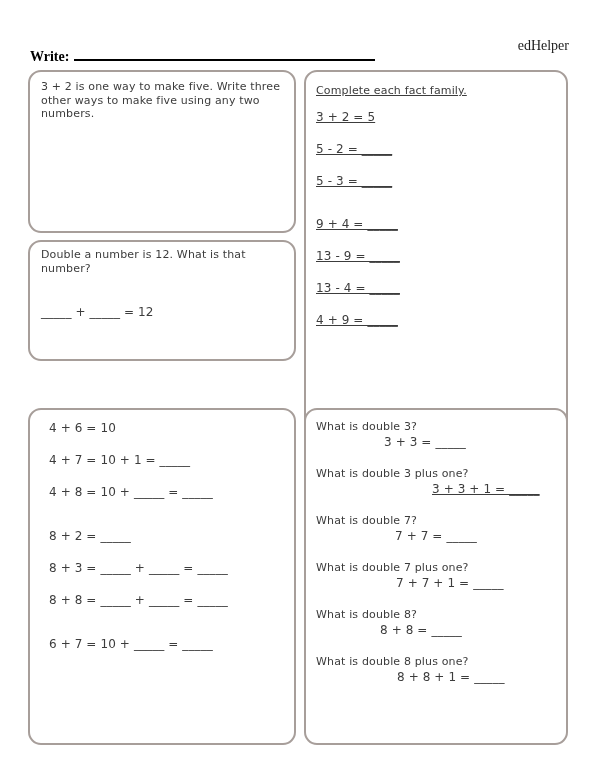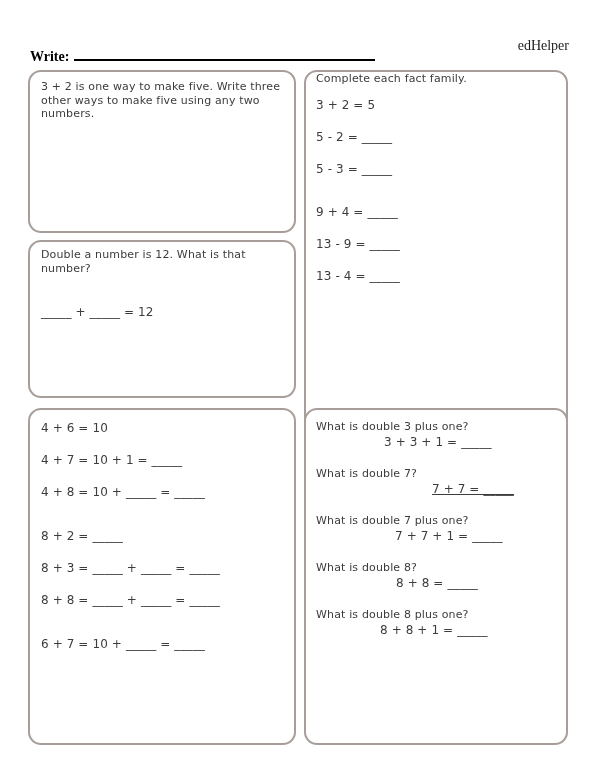--- a/index.html
+++ b/index.html
@@ -26,23 +26,23 @@
     border-bottom: 2px solid #000; margin-left: 5px;
   }
   .box {
     position: absolute;
     border: 2px solid #a79e9a;
     border-radius: 13px;
     background: #fff;
     box-sizing: border-box;
   }
   #box-make-five  { left: 28px;  top: 70px;  width: 268px; height: 163px; padding: 8px 11px; }
-  #box-double     { left: 28px;  top: 240px; width: 268px; height: 158px; padding: 6px 11px; }
-  #box-fact-family{ left: 304px; top: 70px;  width: 264px; height: 391px; padding: 0 10px; }
-  #box-make-ten   { left: 28px;  top: 408px; width: 268px; height: 337px; padding: 11px 11px; }
+  #box-double     { left: 28px;  top: 240px; width: 268px; height: 121px; padding: 6px 11px; }
+  #box-fact-family{ left: 304px; top: 70px;  width: 264px; height: 391px; padding: 12px 10px; text-decoration: underline; }
+  #box-make-ten   { left: 28px;  top: 408px; width: 268px; height: 337px; padding: 11px 19px; }
   #box-doubles    { left: 304px; top: 408px; width: 264px; height: 337px; padding: 9px 10px; }
 
   .prose { font-size: 11px; line-height: 13.5px; letter-spacing: 0.15px; margin: 0; }
   .eq { font-size: 12px; line-height: 14px; margin: 0 0 18px 0; white-space: pre; letter-spacing: 0.1px; }
   .eq:last-child { margin-bottom: 0; }
 
   
   #box-double .eq-answer { margin-top: 30px; }
 
   
@@ -87,40 +87,45 @@
     <p class="prose title">Complete each fact family.</p>
     <div class="group1">
       <div class="eq">3 + 2 = 5</div>
       <div class="eq">5 - 2 = _____</div>
       <div class="eq">5 - 3 = _____</div>
     </div>
     <div class="group2">
       <div class="eq">9 + 4 = _____</div>
       <div class="eq">13 - 9 = _____</div>
       <div class="eq">13 - 4 = _____</div>
+      <div class="eq">4 + 9 = _____</div>
     </div>
   </div>
 
   <div class="box" id="box-make-ten">
     <div class="group">
       <div class="eq">4 + 6 = 10</div>
       <div class="eq">4 + 7 = 10 + 1 = _____</div>
       <div class="eq">4 + 8 = 10 + _____ = _____</div>
     </div>
     <div class="group">
       <div class="eq">8 + 2 = _____</div>
       <div class="eq">8 + 3 = _____ + _____ = _____</div>
       <div class="eq">8 + 8 = _____ + _____ = _____</div>
     </div>
     <div class="group">
       <div class="eq">6 + 7 = 10 + _____ = _____</div>
     </div>
   </div>
 
   <div class="box" id="box-doubles">
+    <div class="pair">
+      <div class="q">What is double 3?</div>
+      <div class="eq">3 + 3 = _____</div>
+    </div>
     <div class="pair">
       <div class="q">What is double 3 plus one?</div>
       <div class="eq">3 + 3 + 1 = _____</div>
     </div>
     <div class="pair">
       <div class="q">What is double 7?</div>
       <div class="eq">7 + 7 = _____</div>
     </div>
     <div class="pair">
       <div class="q">What is double 7 plus one?</div>

